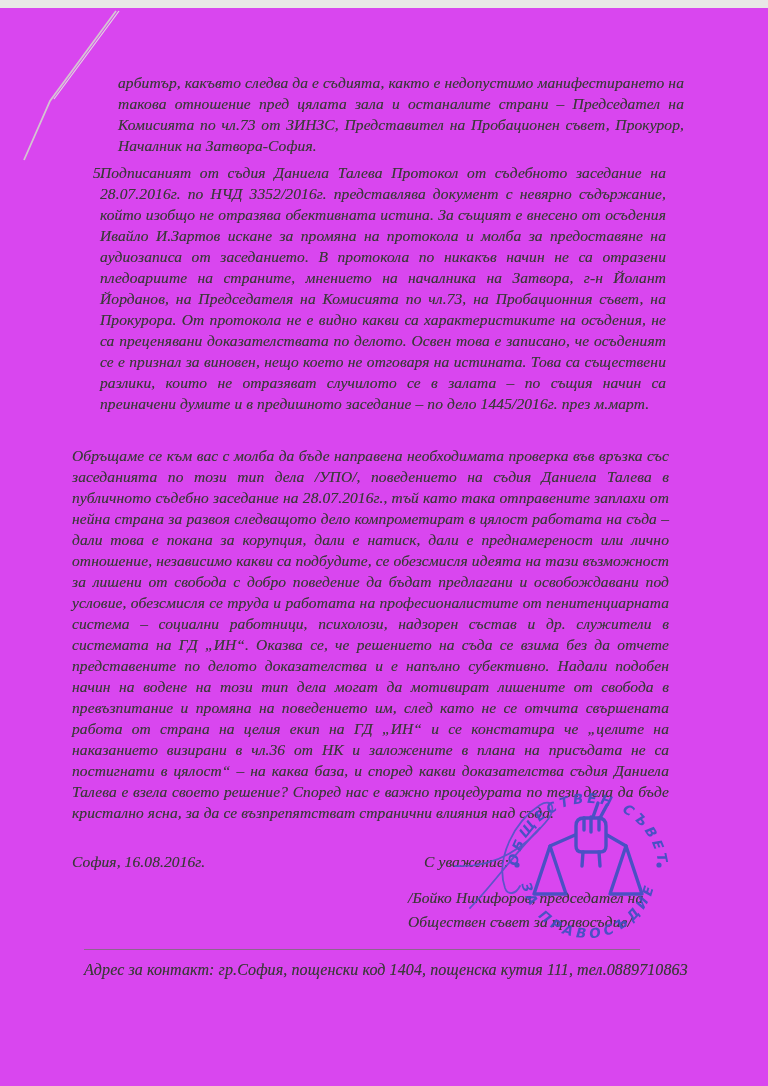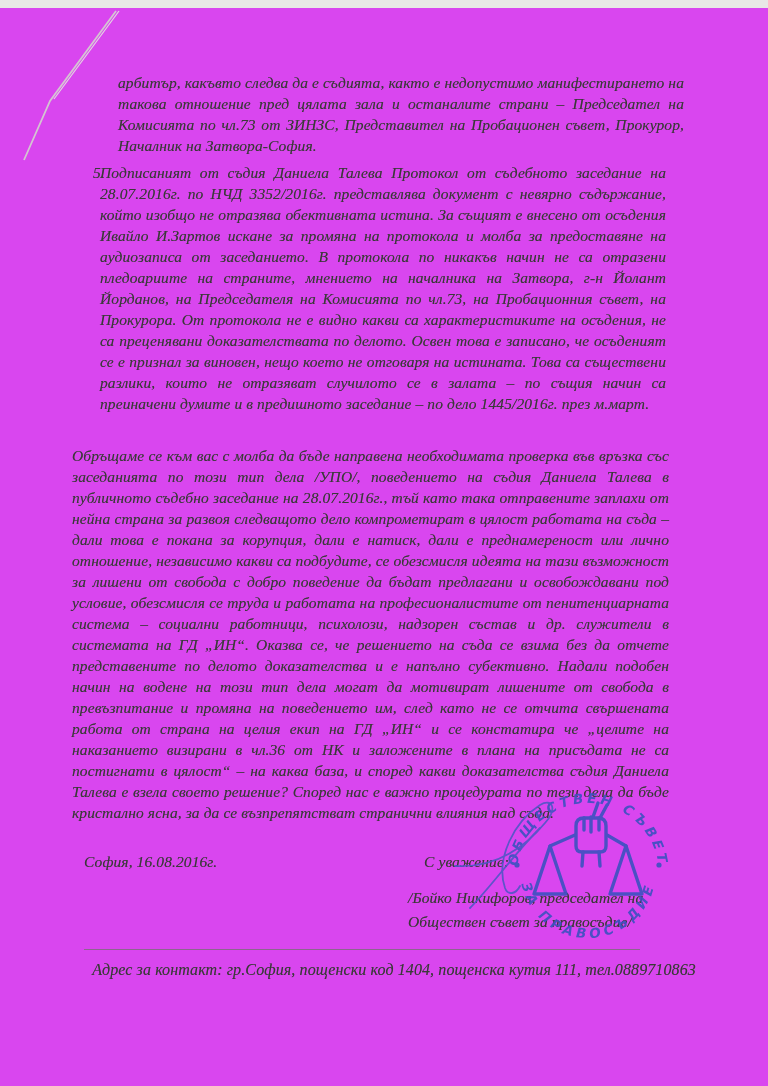--- a/index.html
+++ b/index.html
@@ -18,28 +18,28 @@
     font-size:15.5px;
     line-height:21px;
     letter-spacing:.1px;
     text-shadow:0 0 .4px rgba(58,58,56,.55);
   }
   .just{text-align:justify;text-align-last:left;}
   .continuation{left:118px;top:64px;width:566px;}
   .item-number{left:93px;top:154px;width:24px;}
   .item-body{left:100px;top:154px;width:566px;}
   .request{left:72px;top:437px;width:597px;}
-  .date-place{left:84px;top:843px;}
+  .date-place{left:72px;top:843px;}
   .closing{left:424px;top:843px;}
   .signer{left:408px;top:878px;line-height:23.5px;}
   .footer-rule{
     position:absolute;left:84px;top:941px;width:556px;height:0;
     border-top:1.4px solid #71716d;opacity:.75;
   }
-  .footer-text{left:84px;top:951px;width:620px;font-size:16px;text-align:center;}
+  .footer-text{left:84px;top:951px;width:620px;font-size:16px;}
   .stamp-wrap{position:absolute;left:503px;top:772px;width:170px;height:170px;opacity:.92;}
   .sig-wrap{position:absolute;left:395px;top:775px;width:250px;height:150px;pointer-events:none;}
   .crease-wrap{position:absolute;left:0;top:0;width:180px;height:200px;}
   svg{display:block;}
 </style>
 </head>
 <body>
 
 <div class="page">
 

